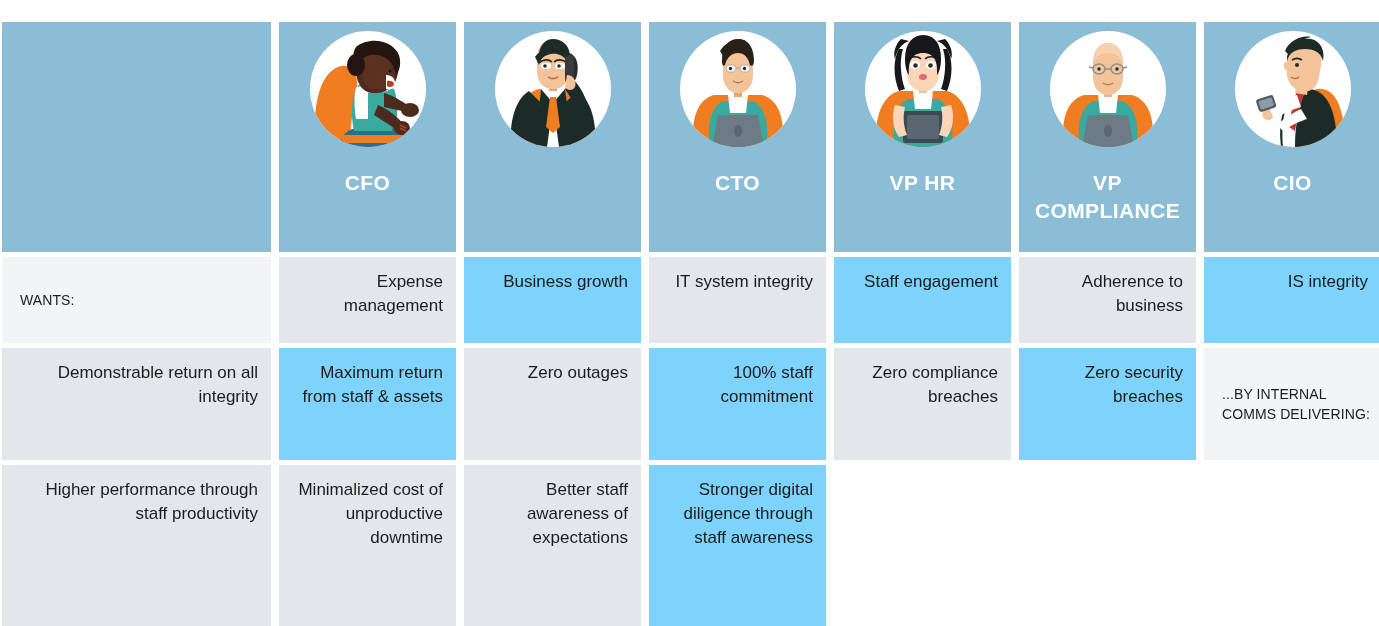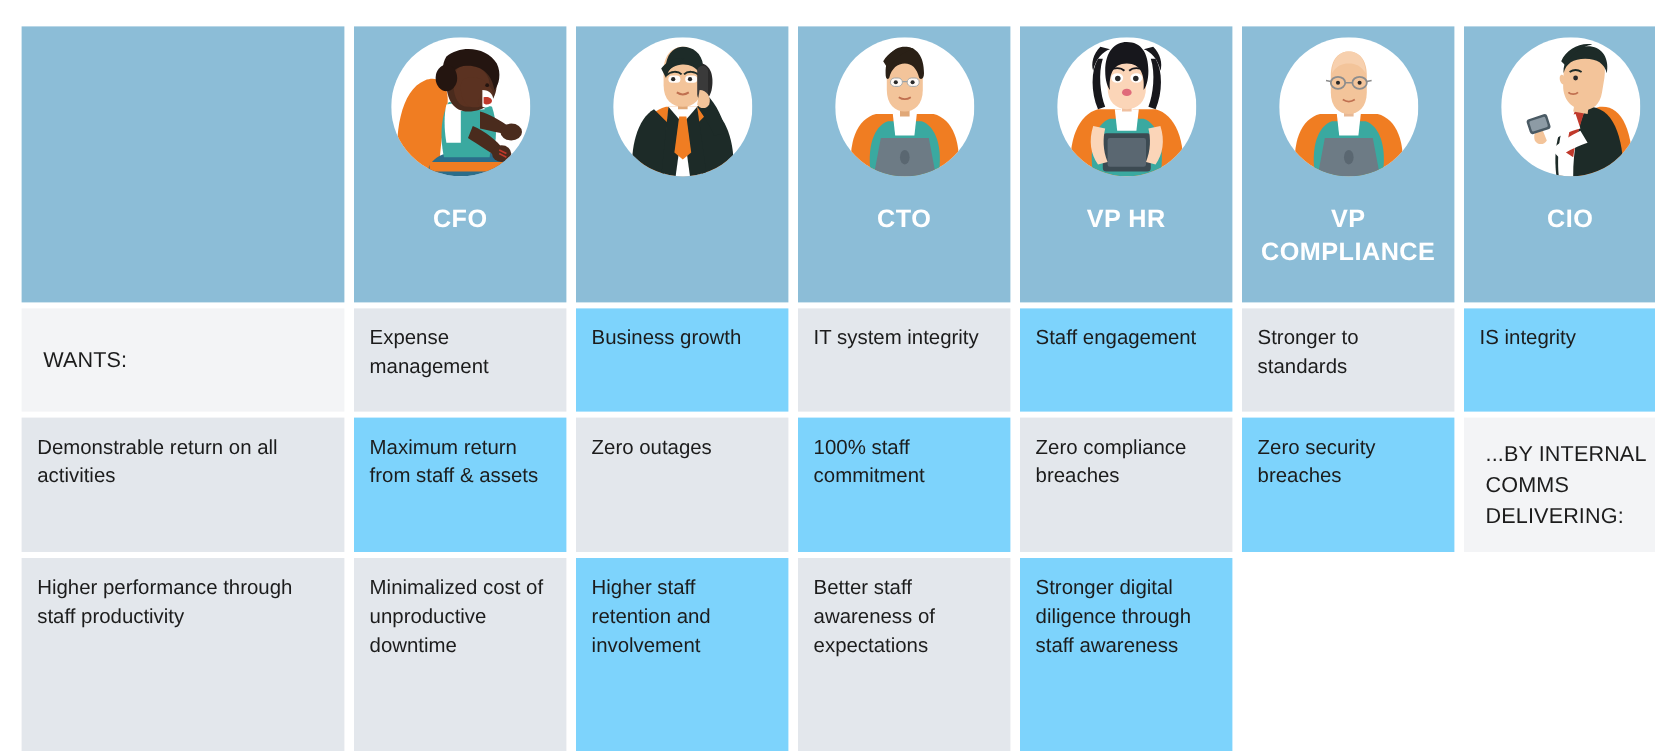--- a/index.html
+++ b/index.html
@@ -10,21 +10,21 @@
   }
   body {
     width: 1379px;
     height: 626px;
     font-family: "Liberation Sans", sans-serif;
     overflow: hidden;
   }
 
   .matrix {
     position: absolute;
-    left: 18px;
+    left: 2px;
     top: 22px;
     width: 1341px;
     height: 592px;
     display: grid;
     grid-template-columns: 269px 177px 177px 177px 177px 177px 177px;
     grid-template-rows: 230px 86px 112px 162px;
     column-gap: 8px;
     row-gap: 5px;
   }
 
@@ -72,33 +72,34 @@
   
   .rowlabel {
     background: #f3f4f6;
     display: flex;
     align-items: center;
     padding-left: 18px;
     padding-right: 10px;
     box-sizing: border-box;
   }
   .rowlabel span {
-    font-size: 18px;
+    font-size: 14px;
     color: #1c1c1c;
     line-height: 1.45;
     letter-spacing: 0.1px;
   }
 
   
   .cell {
     padding: 13px 13px 10px 13px;
     box-sizing: border-box;
     font-size: 17px;
     line-height: 1.42;
     color: #1c1c1c;
+    text-align: right;
   }
   .cell.shade-a { background: #e3e7ec; }
   .cell.shade-b { background: #7dd3fc; }
 </style>
 </head>
 <body>
 
 <div class="matrix">
 
   <div class="hdr-blank"></div>
@@ -312,32 +313,31 @@
     </div>
   </div>
 
   <div class="rowlabel">
     <span>WANTS:</span>
   </div>
   <div class="cell shade-a">Expense management</div>
   <div class="cell shade-b">Business growth</div>
   <div class="cell shade-a">IT system integrity</div>
   <div class="cell shade-b">Staff engagement</div>
-  <div class="cell shade-a">Stronger to standards</div>
+  <div class="cell shade-a">Adherence to business</div>
   <div class="cell shade-b">IS integrity</div>
 
-  <div class="cell shade-a">Demonstrable return on all activities</div>
+  <div class="cell shade-a">Demonstrable return on all integrity</div>
   <div class="cell shade-b">Maximum return from staff &amp; assets</div>
   <div class="cell shade-a">Zero outages</div>
   <div class="cell shade-b">100% staff commitment</div>
   <div class="cell shade-a">Zero compliance breaches</div>
   <div class="cell shade-b">Zero security breaches</div>
 
   <div class="rowlabel">
     <span>...BY INTERNAL COMMS DELIVERING:</span>
   </div>
   <div class="cell shade-a">Higher performance through staff productivity</div>
   <div class="cell shade-a">Minimalized cost of unproductive downtime</div>
-  <div class="cell shade-b">Higher staff retention and involvement</div>
   <div class="cell shade-a">Better staff awareness of expectations</div>
   <div class="cell shade-b">Stronger digital diligence through staff awareness</div>
 
 </div>
 
 </body></html>

